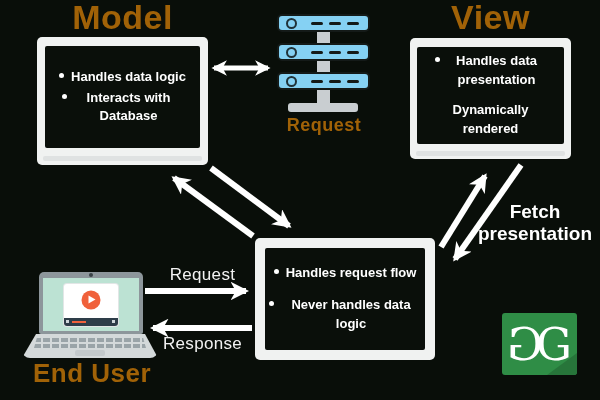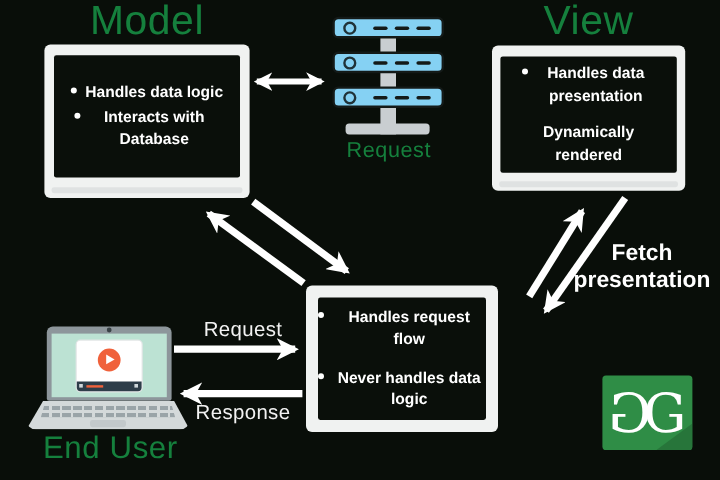--- a/index.html
+++ b/index.html
@@ -3,21 +3,21 @@
 <meta charset="utf-8">
 <style>
   html,body{margin:0;padding:0;background:#090e09;}
   #stage{
     position:relative;width:600px;height:400px;overflow:hidden;
     background:#090e09;color:#fff;
     font-family:"Liberation Sans", sans-serif;
   }
   .abs{position:absolute;}
   .node-title{
-    font-weight:400;text-align:center;line-height:1.05;color:#15803d;
+    font-weight:700;text-align:center;line-height:1.05;color:#a16207;
     letter-spacing:.5px;
   }
   
   .frame{
     position:absolute;background:#f0f2f1;border-radius:5px;
   }
   .screen{
     position:absolute;background:#0a0f0a;border-radius:2px;
     display:flex;flex-direction:column;align-items:center;justify-content:center;
   }
@@ -144,21 +144,21 @@
       <div class="blist" style="gap:11px;">
         <div class="bitem">
           <span class="dot"></span>
           <span class="btxt" style="max-width:100px;">Handles data presentation</span>
         </div>
         <div class="btxt" style="max-width:100px;">Dynamically rendered</div>
       </div>
     </div>
   </div>
 
-  <div class="frame" style="left:255px;top:238px;width:160px;height:122px;">
+  <div class="frame" style="left:255px;top:238px;width:180px;height:122px;">
     <div class="screen" style="left:10px;top:10px;right:10px;bottom:10px;">
       <div class="blist" style="gap:13px;">
         <div class="bitem">
           <span class="dot"></span>
           <span class="btxt" style="max-width:145px;">Handles request flow</span>
         </div>
         <div class="bitem">
           <span class="dot"></span>
           <span class="btxt" style="max-width:140px;">Never handles data logic</span>
         </div>

